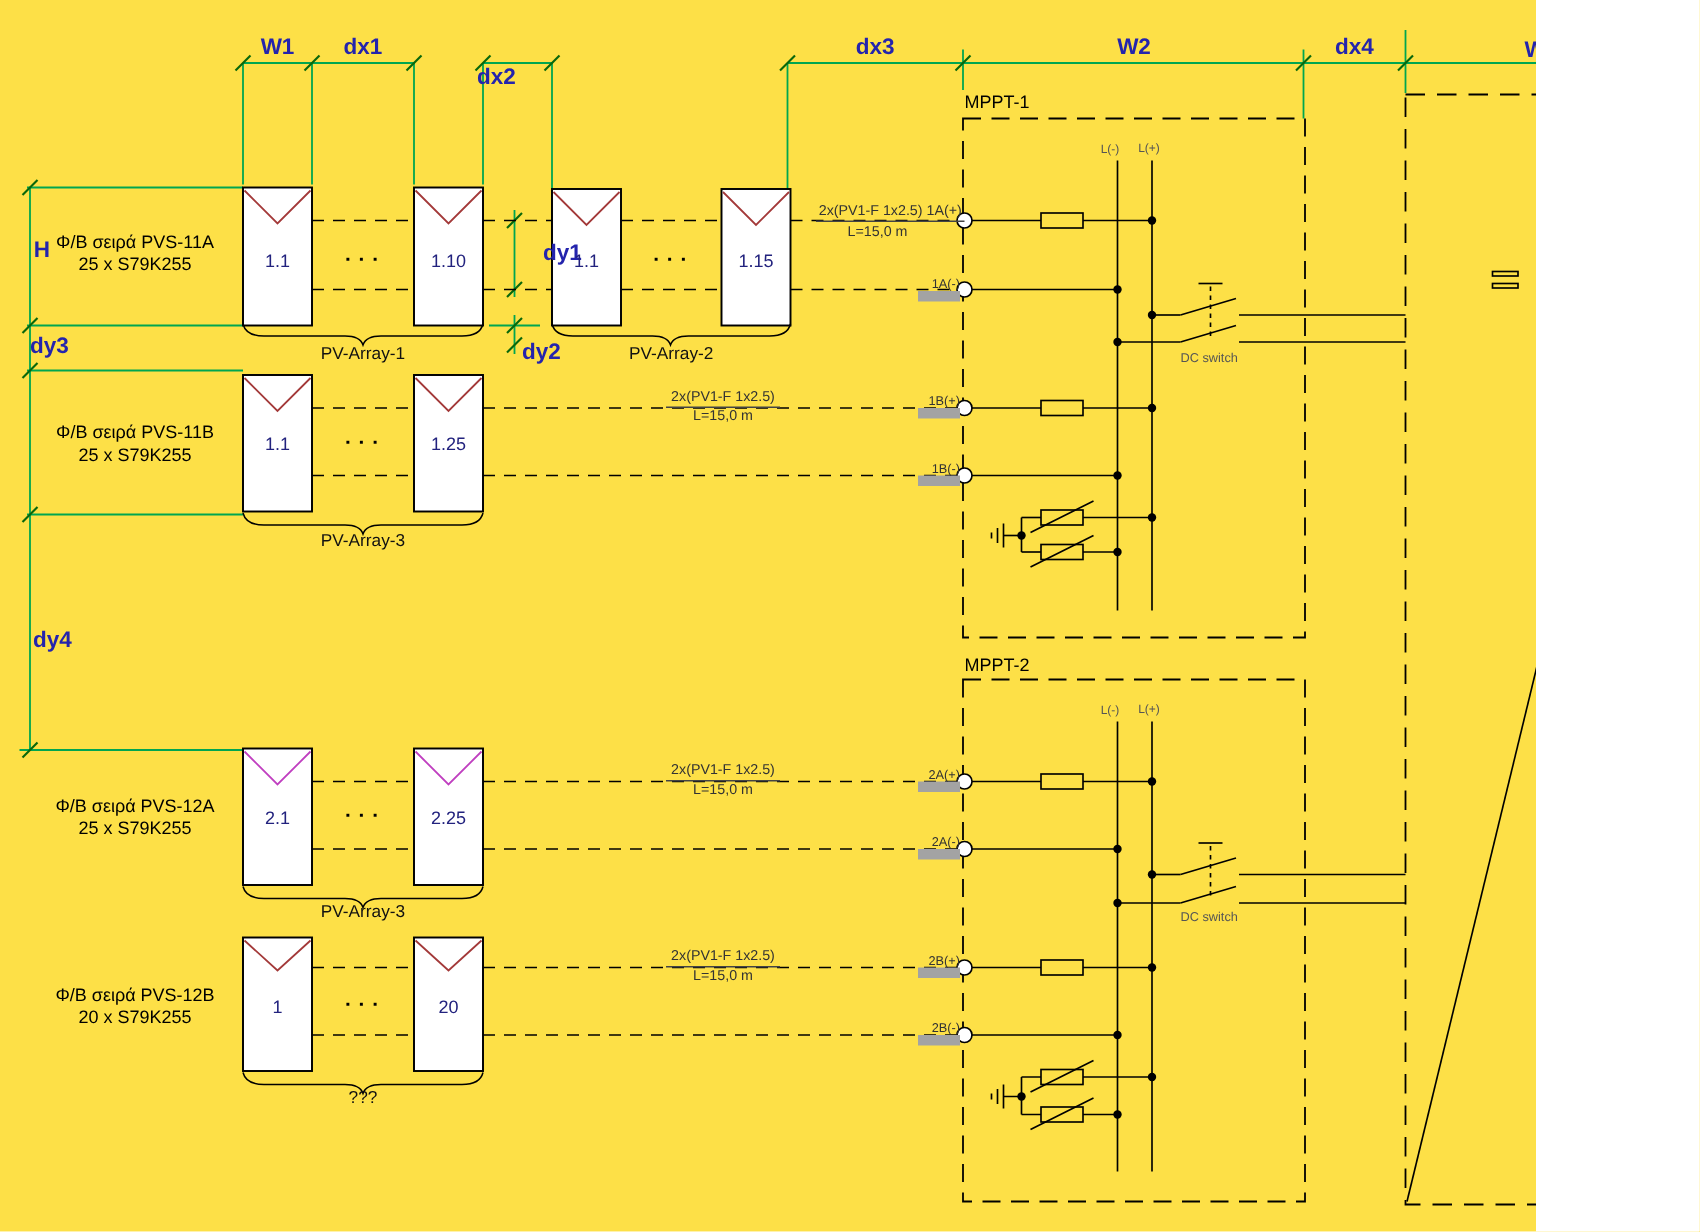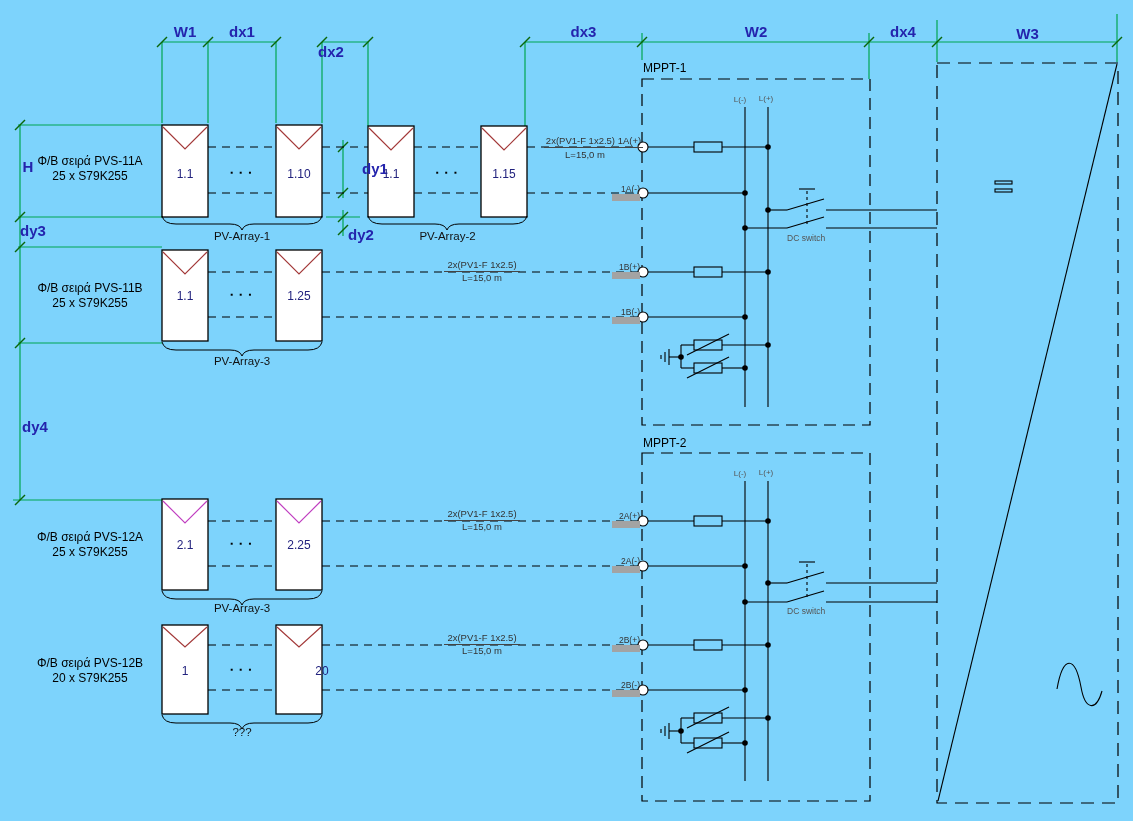--- a/index.html
+++ b/index.html
@@ -1,16 +1,16 @@
 <!DOCTYPE html>
 <html><head>
 <meta charset="utf-8">
 <style>
   html,body{margin:0;padding:0;background:#fff;}
-  #canvas{position:relative;width:1133px;height:821px;background:#7dd3fc;overflow:hidden;
+  #canvas{position:relative;width:1024px;height:821px;background:#fde047;overflow:hidden;
           font-family:"Liberation Sans",sans-serif;}
   #linework{position:absolute;left:0;top:0;}
   .lbl{position:absolute;white-space:nowrap;}
   .dim{color:#2424ad;font-weight:bold;font-size:15px;text-align:center;}
   .modnum{color:#22227e;font-size:12px;text-align:center;}
   .rowname{color:#000;font-size:12px;line-height:15px;text-align:center;}
   .arrlabel{color:#111;font-size:11.5px;text-align:center;}
   .dots{color:#000;font-size:8px;font-weight:bold;letter-spacing:2px;text-align:center;}
   .spec{color:#333;font-size:9.5px;text-align:center;border-bottom:1px solid #444;padding-bottom:1px;}
   .speclen{color:#333;font-size:9.5px;text-align:center;}
@@ -298,21 +298,21 @@
 
 <div class="lbl modnum" style="left:162px;top:167px;width:46px;">1.1</div>
 <div class="lbl modnum" style="left:276px;top:167px;width:46px;">1.10</div>
 <div class="lbl modnum" style="left:368px;top:167px;width:46px;">1.1</div>
 <div class="lbl modnum" style="left:481px;top:167px;width:46px;">1.15</div>
 <div class="lbl modnum" style="left:162px;top:289px;width:46px;">1.1</div>
 <div class="lbl modnum" style="left:276px;top:289px;width:46px;">1.25</div>
 <div class="lbl modnum" style="left:162px;top:538px;width:46px;">2.1</div>
 <div class="lbl modnum" style="left:276px;top:538px;width:46px;">2.25</div>
 <div class="lbl modnum" style="left:162px;top:664px;width:46px;">1</div>
-<div class="lbl modnum" style="left:276px;top:664px;width:46px;margin-left:23px;">20</div>
+<div class="lbl modnum" style="left:276px;top:664px;width:46px;">20</div>
 
 <div class="lbl dots" style="left:208px;top:168px;width:68px;">▪ ▪ ▪</div>
 <div class="lbl dots" style="left:414px;top:168px;width:67px;">▪ ▪ ▪</div>
 <div class="lbl dots" style="left:208px;top:290px;width:68px;">▪ ▪ ▪</div>
 <div class="lbl dots" style="left:208px;top:539px;width:68px;">▪ ▪ ▪</div>
 <div class="lbl dots" style="left:208px;top:665px;width:68px;">▪ ▪ ▪</div>
 
 <div class="lbl arrlabel" style="left:162px;top:230px;width:160px;">PV-Array-1</div>
 <div class="lbl arrlabel" style="left:368px;top:230px;width:159px;">PV-Array-2</div>
 <div class="lbl arrlabel" style="left:162px;top:355px;width:160px;">PV-Array-3</div>

